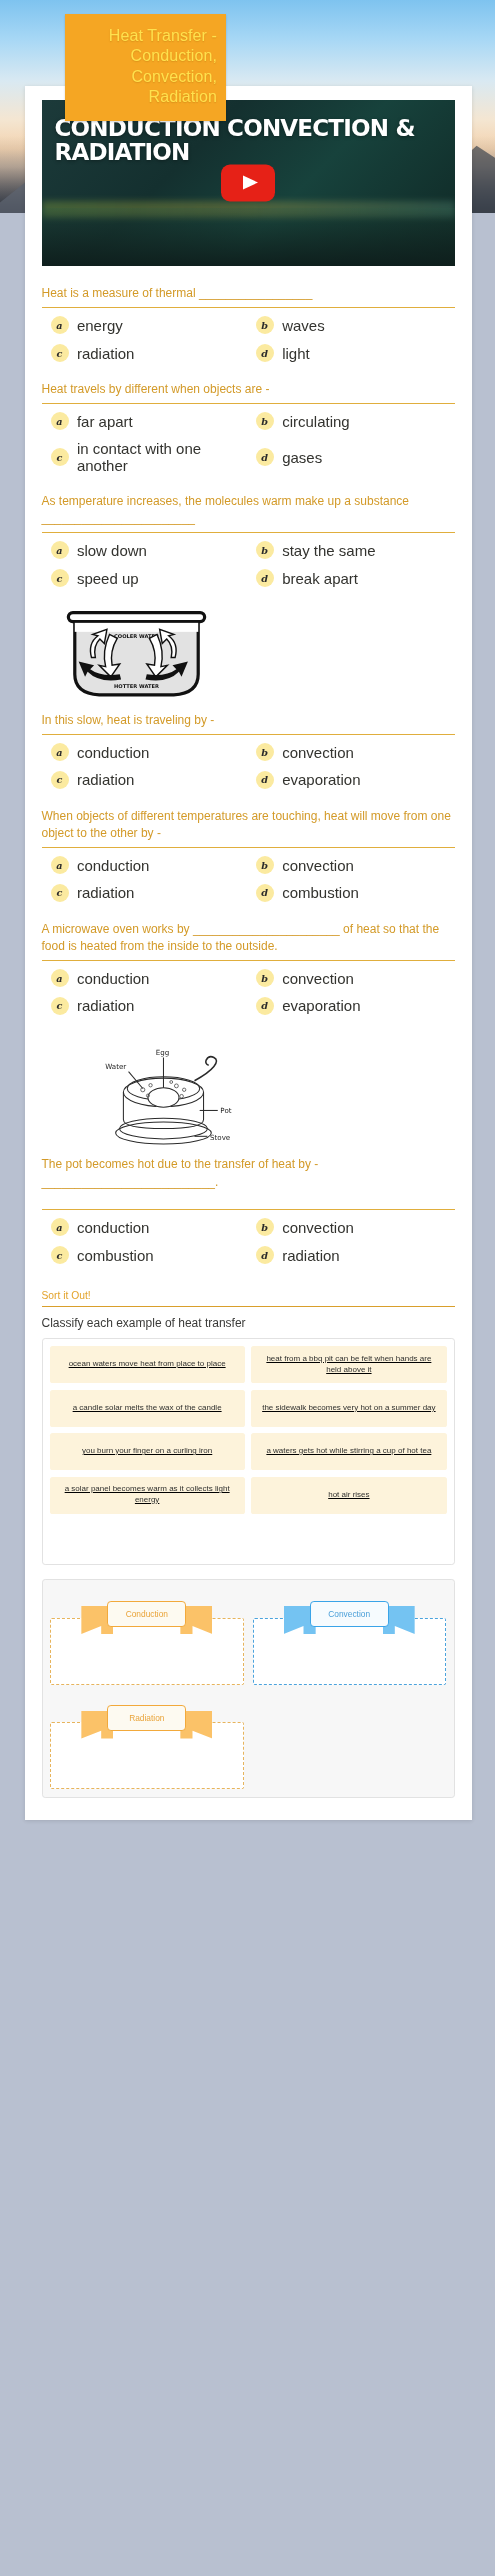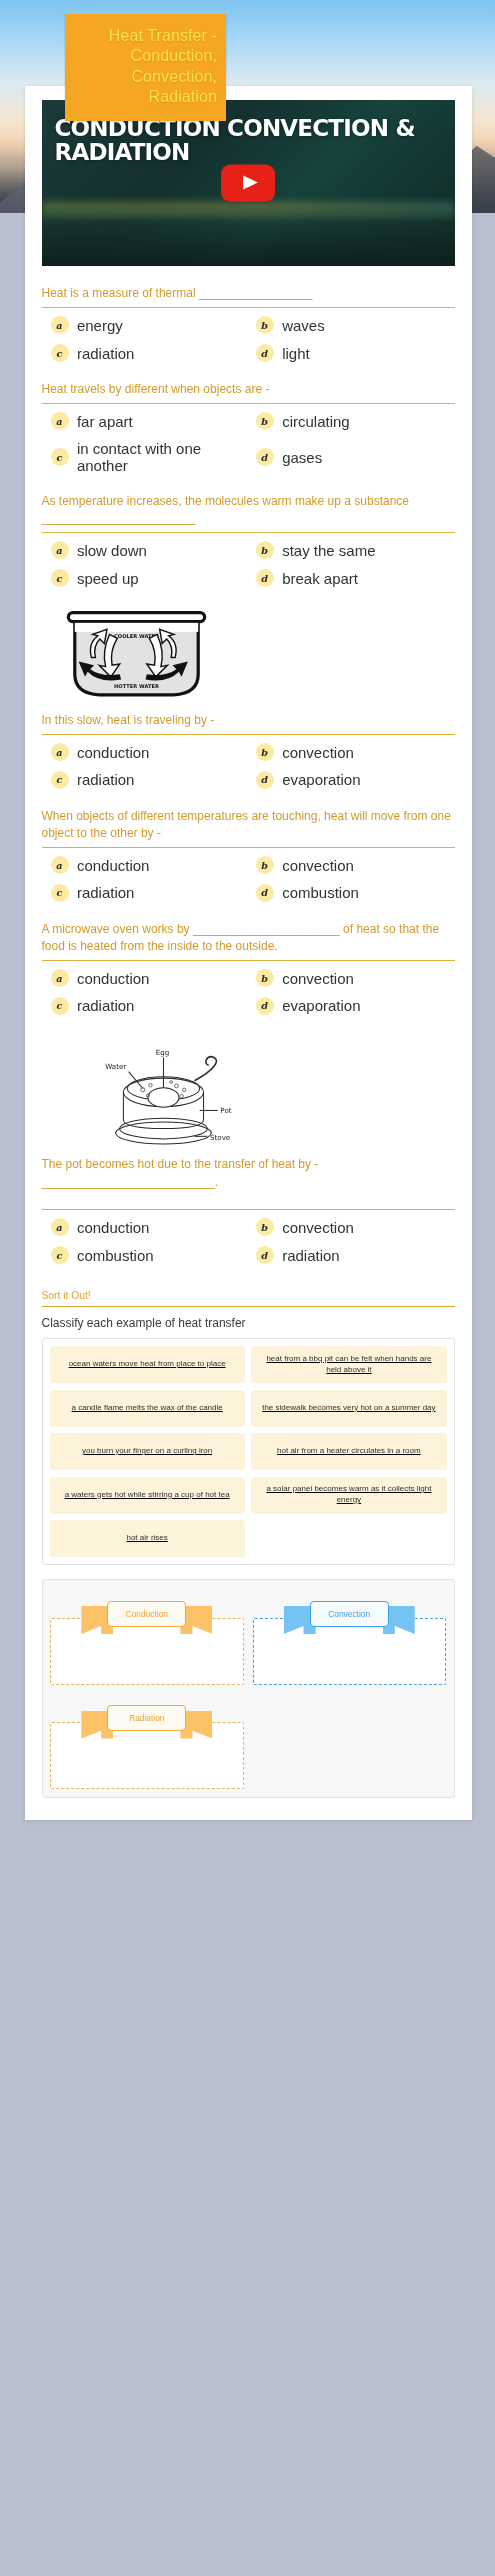--- a/index.html
+++ b/index.html
@@ -489,24 +489,23 @@
 
     <div>
       <div class="sort-title">Sort it Out!</div>
       <div class="sort-rule"></div>
       <div class="sort-sub">Classify each example of heat transfer</div>
 
       <div class="tile-box">
         <div class="tiles">
           <div class="tile">ocean waters move heat from place to place</div>
           <div class="tile">heat from a bbq pit can be felt when hands are held above it</div>
-          <div class="tile">a candle flame melts the wax of the candle</div>
+          <div class="tile">a candle solar melts the wax of the candle</div>
           <div class="tile">the sidewalk becomes very hot on a summer day</div>
           <div class="tile">you burn your finger on a curling iron</div>
-          <div class="tile">hot air from a heater circulates in a room</div>
           <div class="tile">a waters gets hot while stirring a cup of hot tea</div>
           <div class="tile">a solar panel becomes warm as it collects light energy</div>
           <div class="tile">hot air rises</div>
           <div class="tile empty"></div>
         </div>
       </div>
 
       <div class="dropzone-box">
         <div class="dz-grid">
 

